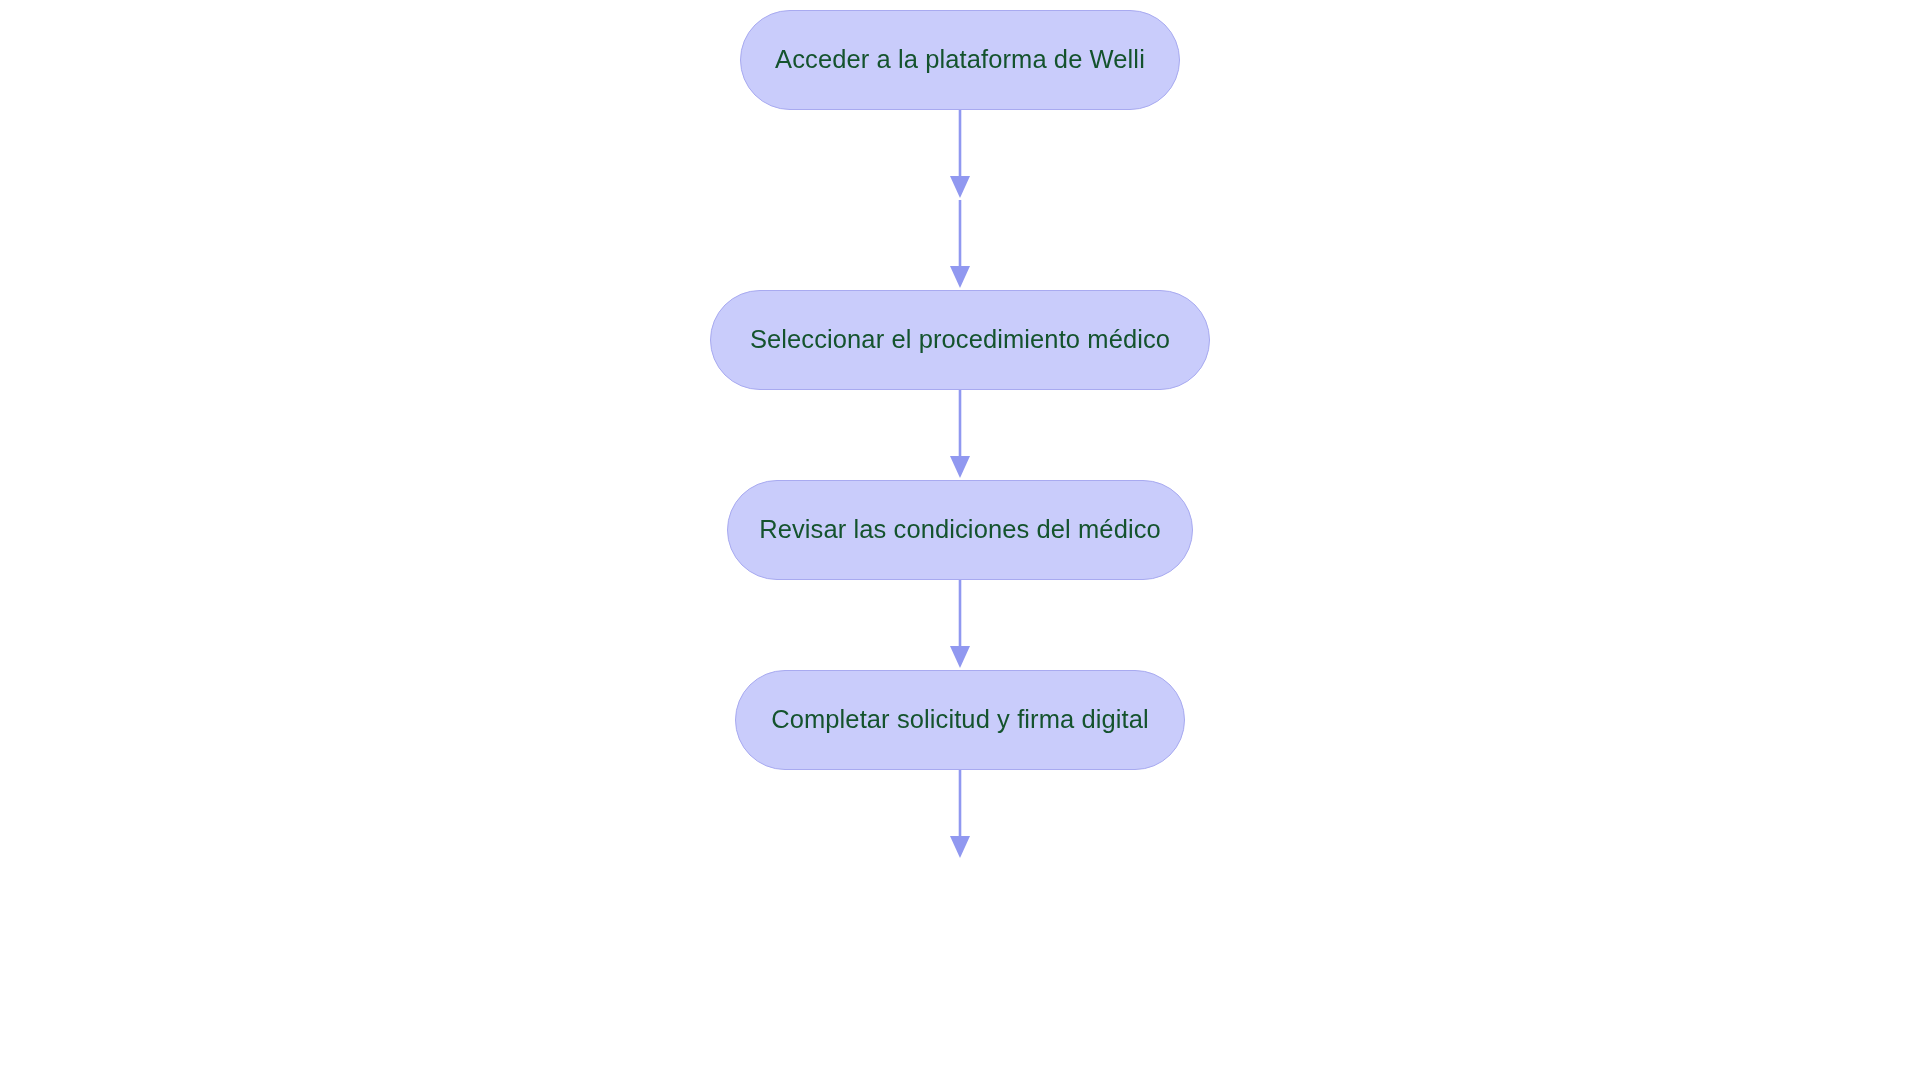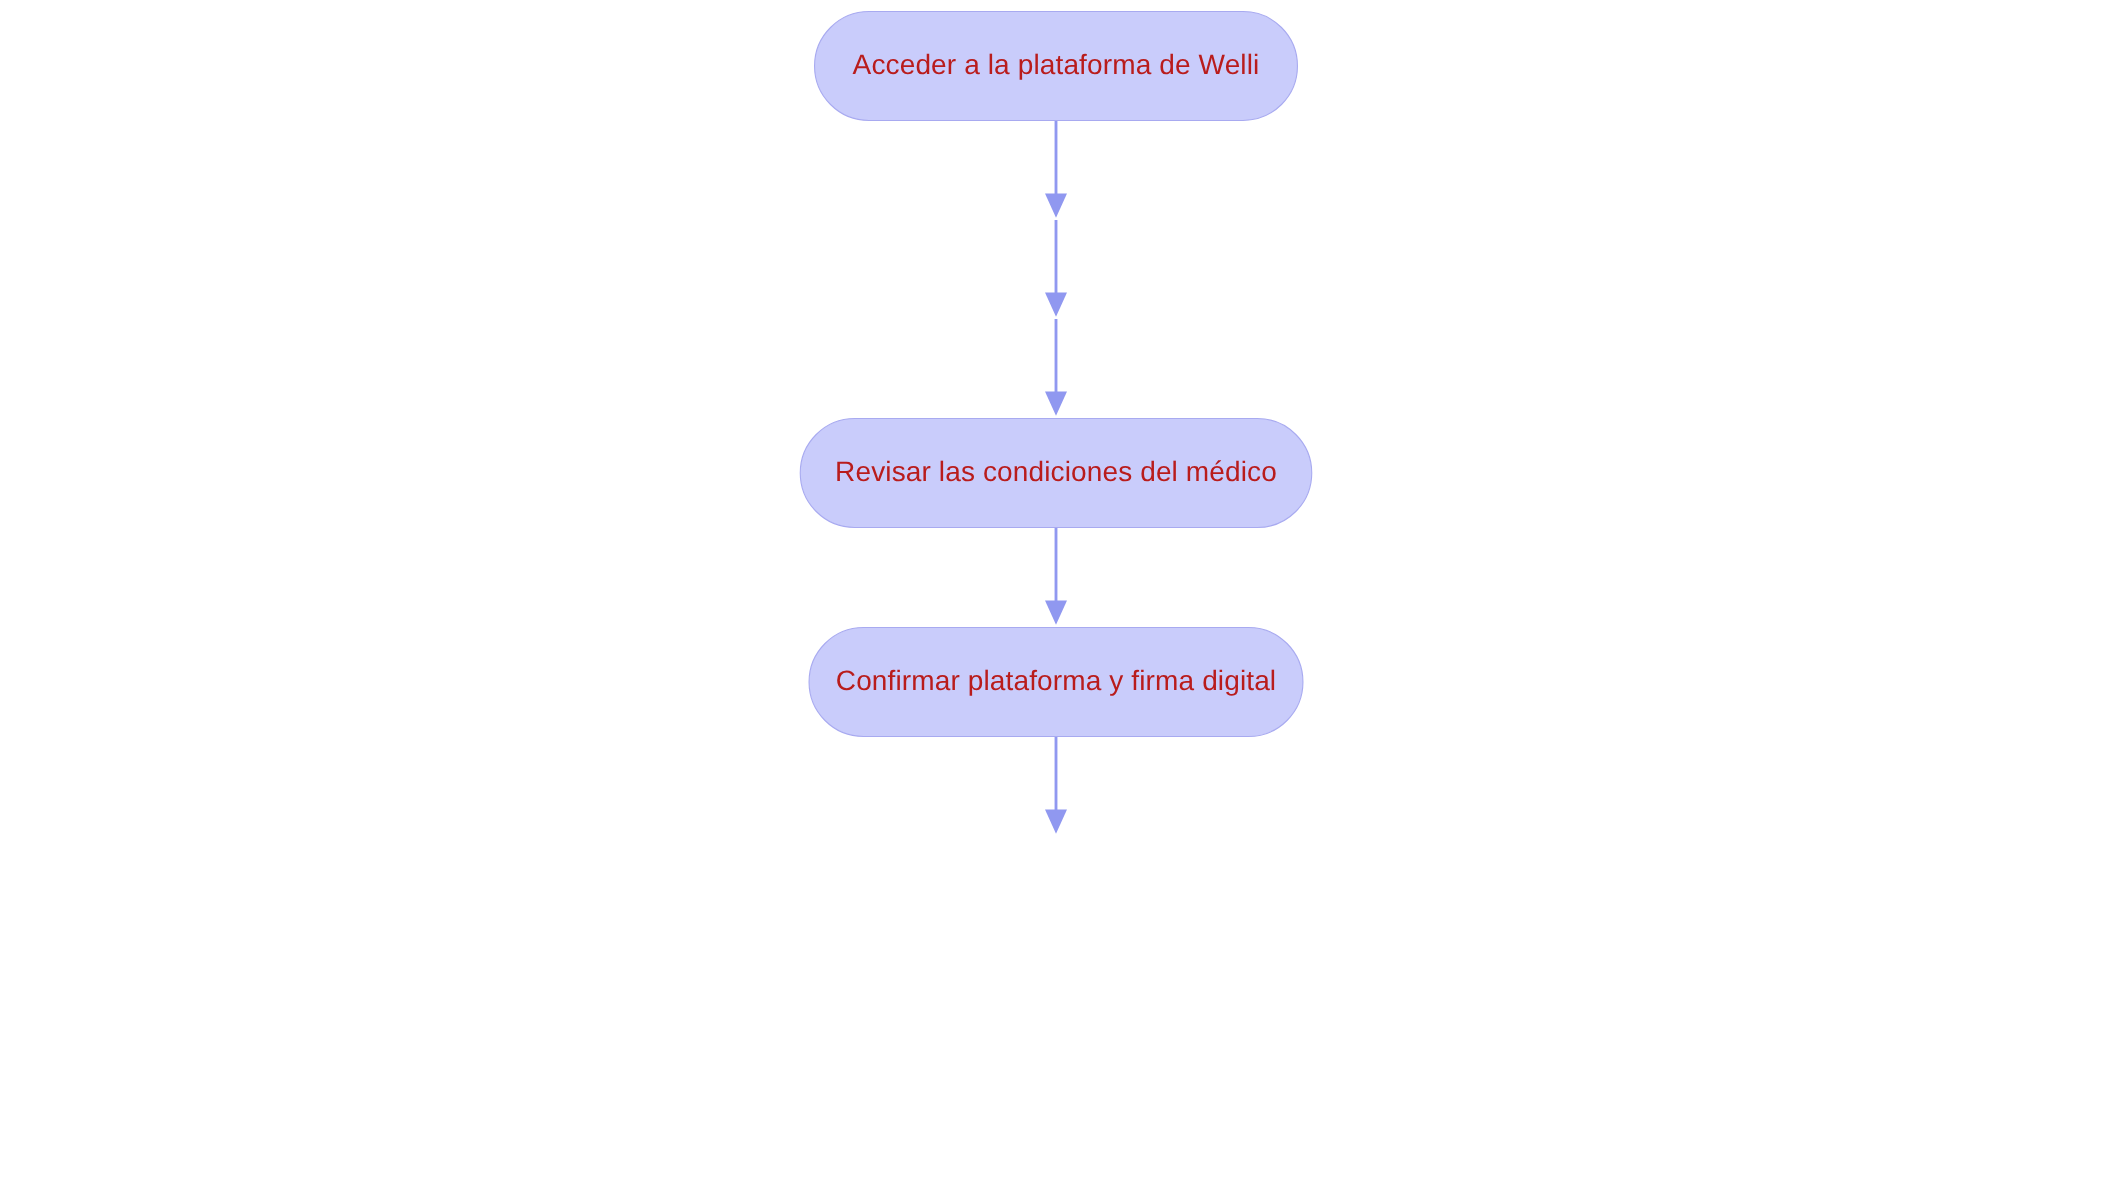--- a/index.html
+++ b/index.html
@@ -45,21 +45,21 @@
     background: #c9ccfb;
     border: 1.6px solid #a8aaf0;
     border-radius: 50px;
     padding: 0 34px;
     white-space: nowrap;
   }
 
   .node-label {
     font-size: 25.5px;
     line-height: 1;
-    color: #b91c1c;
+    color: #14532d;
     letter-spacing: 0.1px;
     font-weight: 400;
   }
 
   .connector {
     width: 40px;
     height: 90px;
     display: block;
     flex: 0 0 auto;
   }
@@ -86,37 +86,40 @@
       <line class="edge-line" x1="20" y1="0" x2="20" y2="72"></line>
       <polygon class="edge-head" points="20,88 10,66 30,66"></polygon>
     </svg>
 
 
     <svg class="connector" viewBox="0 0 40 90">
       <line class="edge-line" x1="20" y1="0" x2="20" y2="72"></line>
       <polygon class="edge-head" points="20,88 10,66 30,66"></polygon>
     </svg>
 
+    <div class="node" style="width:500px">
+      <span class="node-label">Seleccionar el procedimiento médico</span>
+    </div>
 
     <svg class="connector" viewBox="0 0 40 90">
       <line class="edge-line" x1="20" y1="0" x2="20" y2="72"></line>
       <polygon class="edge-head" points="20,88 10,66 30,66"></polygon>
     </svg>
 
     <div class="node" style="width:466px">
       <span class="node-label">Revisar las condiciones del médico</span>
     </div>
 
     <svg class="connector" viewBox="0 0 40 90">
       <line class="edge-line" x1="20" y1="0" x2="20" y2="72"></line>
       <polygon class="edge-head" points="20,88 10,66 30,66"></polygon>
     </svg>
 
     <div class="node" style="width:450px">
-      <span class="node-label">Confirmar plataforma y firma digital</span>
+      <span class="node-label">Completar solicitud y firma digital</span>
     </div>
 
     <svg class="connector" viewBox="0 0 40 90">
       <line class="edge-line" x1="20" y1="0" x2="20" y2="72"></line>
       <polygon class="edge-head" points="20,88 10,66 30,66"></polygon>
     </svg>
 
 
   </div>
 </div>

